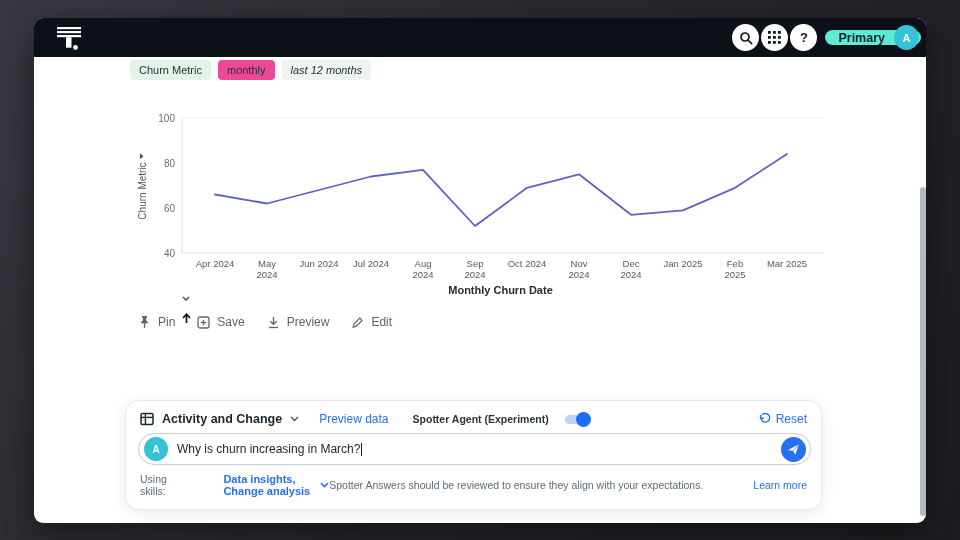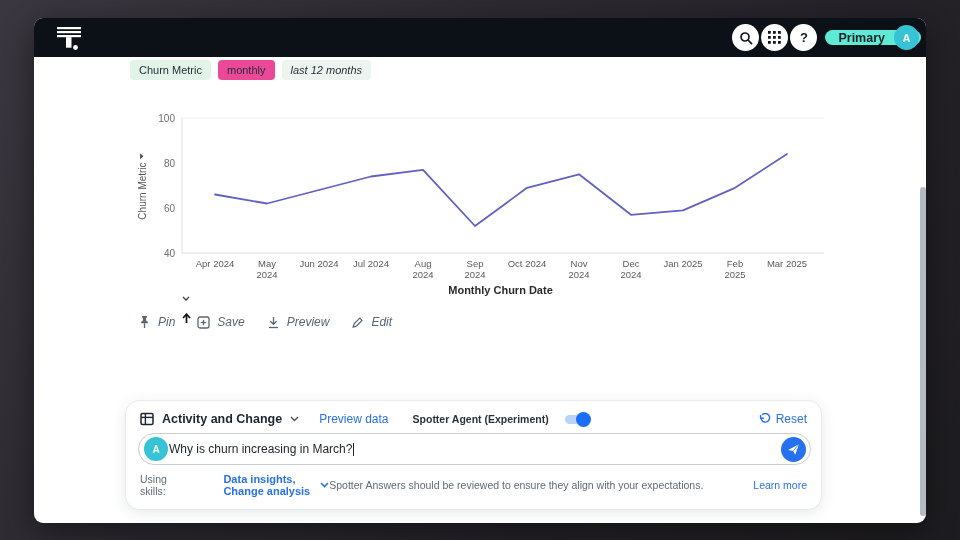--- a/index.html
+++ b/index.html
@@ -30,39 +30,39 @@
   .chip-gray{background:#edf3ee;font-style:italic;}
   
   #chart-svg{position:absolute;left:106px;top:94px;}
   .ylabel{position:absolute;left:108px;top:168px;transform:translate(-50%,-50%) rotate(-90deg);
           font-size:10px;color:#555;display:flex;align-items:center;gap:3px;white-space:nowrap;}
   .xtitle{position:absolute;left:148px;top:266px;width:642px;text-align:center;
           font-size:11px;font-weight:700;color:#2b2b2b;}
   .xtitle .sort{margin-left:10px;}
   
   .actions{position:absolute;left:104px;top:297px;display:flex;gap:22px;}
-  .action{display:flex;align-items:center;gap:7px;font-size:12px;color:#5a6570;cursor:pointer;font-style:italic;}
+  .action{display:flex;align-items:center;gap:7px;font-size:12px;color:#5a6570;cursor:pointer;}
   
   .panel{position:absolute;left:91px;top:382px;width:697px;height:110px;background:#fff;
          border:1px solid #e7eaed;border-radius:14px;box-sizing:border-box;
          box-shadow:0 3px 14px rgba(40,50,70,.10);}
   .panel-head{display:flex;align-items:center;margin:11px 14px 0 14px;gap:8px;}
   .ds-name{font-size:12.5px;font-weight:600;color:#1d2530;}
   .link{color:#2770ef;cursor:pointer;margin-left:47px;}
   .preview{font-size:12px;margin-left:12px;}
   .agent-label{font-size:10.5px;font-weight:600;color:#2b333c;margin-left:16px;}
   .toggle{width:24px;height:9px;border-radius:5px;background:#bcd3f8;position:relative;
           margin-left:8px;cursor:pointer;}
   .toggle .knob{position:absolute;right:-2px;top:-3px;width:15px;height:15px;border-radius:50%;
           background:#1a6ef5;}
   .reset{margin-left:auto;display:flex;align-items:center;gap:5px;font-size:12px;cursor:pointer;}
   .prompt{margin:7px 10px 0 12px;height:32px;border:1px solid #c7ced6;border-radius:17px;
           display:flex;align-items:center;padding:0 4px 0 5px;box-sizing:border-box;}
   .prompt .avatar{width:24px;height:24px;font-size:10px;}
-  .prompt-text{font-size:12px;color:#1c2229;margin-left:1px;white-space:nowrap;}
+  .prompt-text{font-size:12px;color:#1c2229;margin-left:9px;white-space:nowrap;}
   .caret-bar{width:1px;height:13px;background:#222;margin-left:1px;}
   .send{margin-left:auto;width:25px;height:25px;border-radius:50%;background:#2770ef;
         display:flex;align-items:center;justify-content:center;cursor:pointer;}
   .panel-foot{display:flex;align-items:center;margin:8px 14px 0 14px;font-size:10.5px;color:#5f6b76;}
   .skills{display:flex;align-items:center;gap:5px;}
   .skills .link{font-size:11px;font-weight:600;}
   .foot-right{margin-left:auto;white-space:nowrap;}
   
   .scrollbar{position:absolute;left:886px;top:169px;width:6px;height:329px;background:#b3bac0;
              border-radius:3px;}

